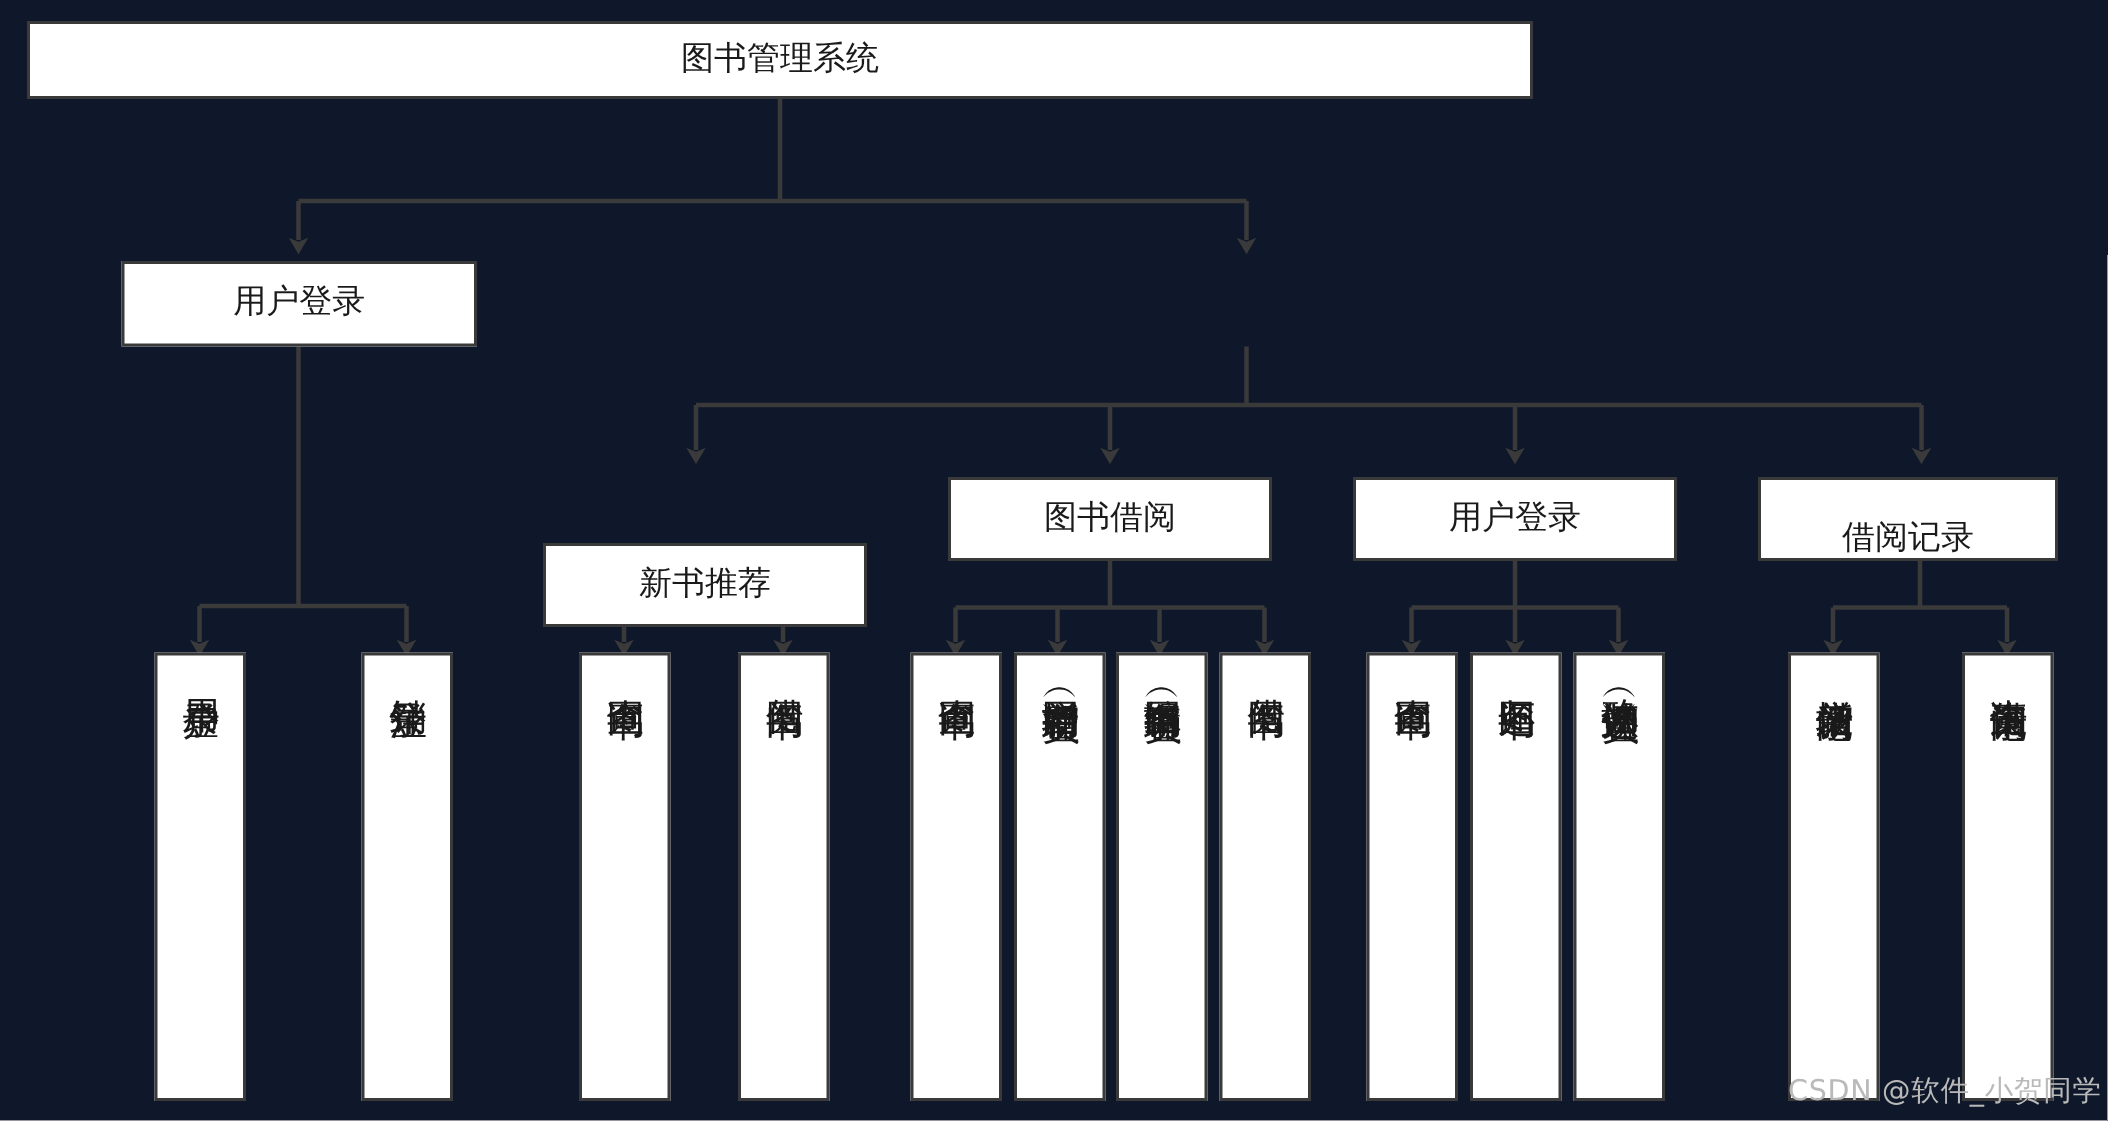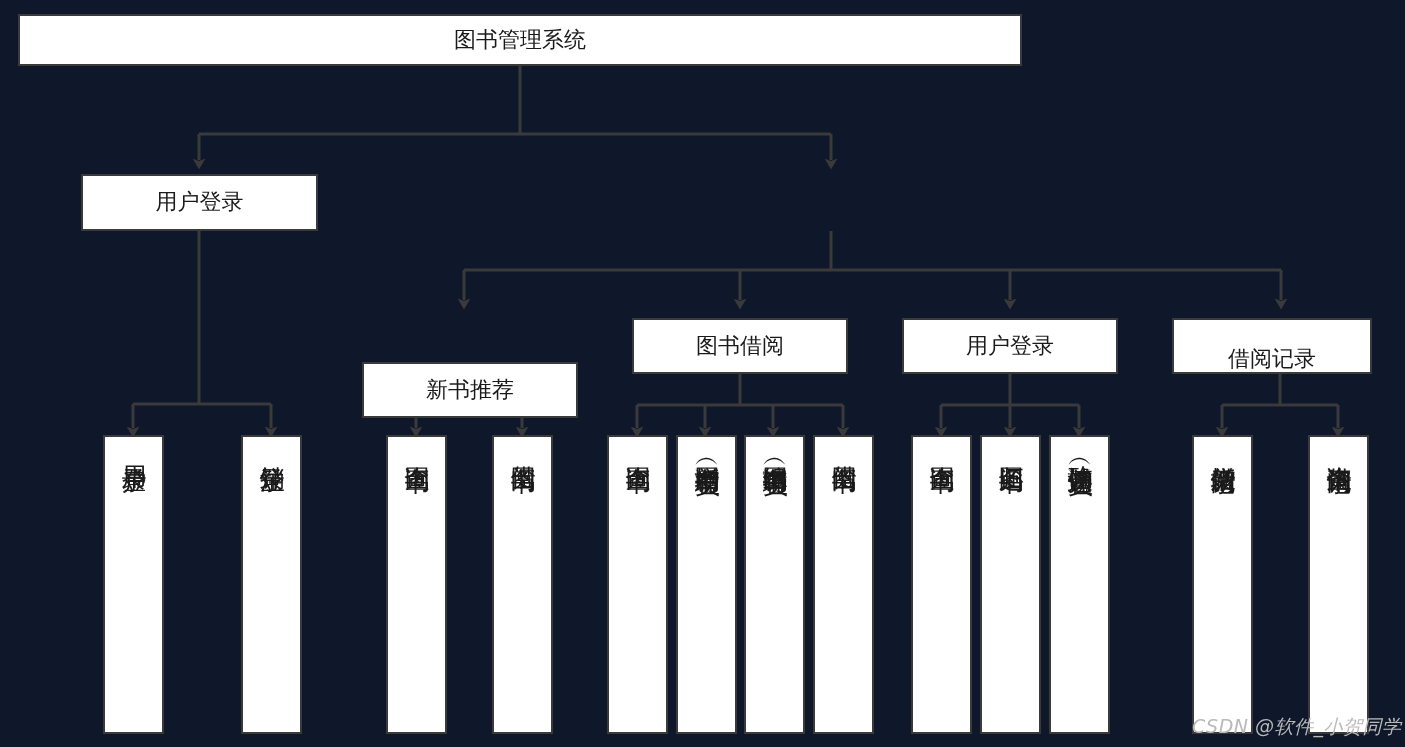--- a/index.html
+++ b/index.html
@@ -59,21 +59,20 @@
     white-space: normal;
     max-height: 280px;
   }
   .wm {
     position: absolute;
     z-index: 5;
     color: #b9b9b9;
     font-size: 19px;
     white-space: nowrap;
     letter-spacing: 0.5px;
-    font-style: italic;
   }
 </style>
 </head>
 <body>
 
 <div id="canvas">
 
   <svg id="edges" viewBox="0 0 1405 747" width="1405" height="747">
     <defs>
       <marker id="arrow" markerWidth="11" markerHeight="13" refX="1.5" refY="6.5" orient="auto" markerUnits="userSpaceOnUse">

